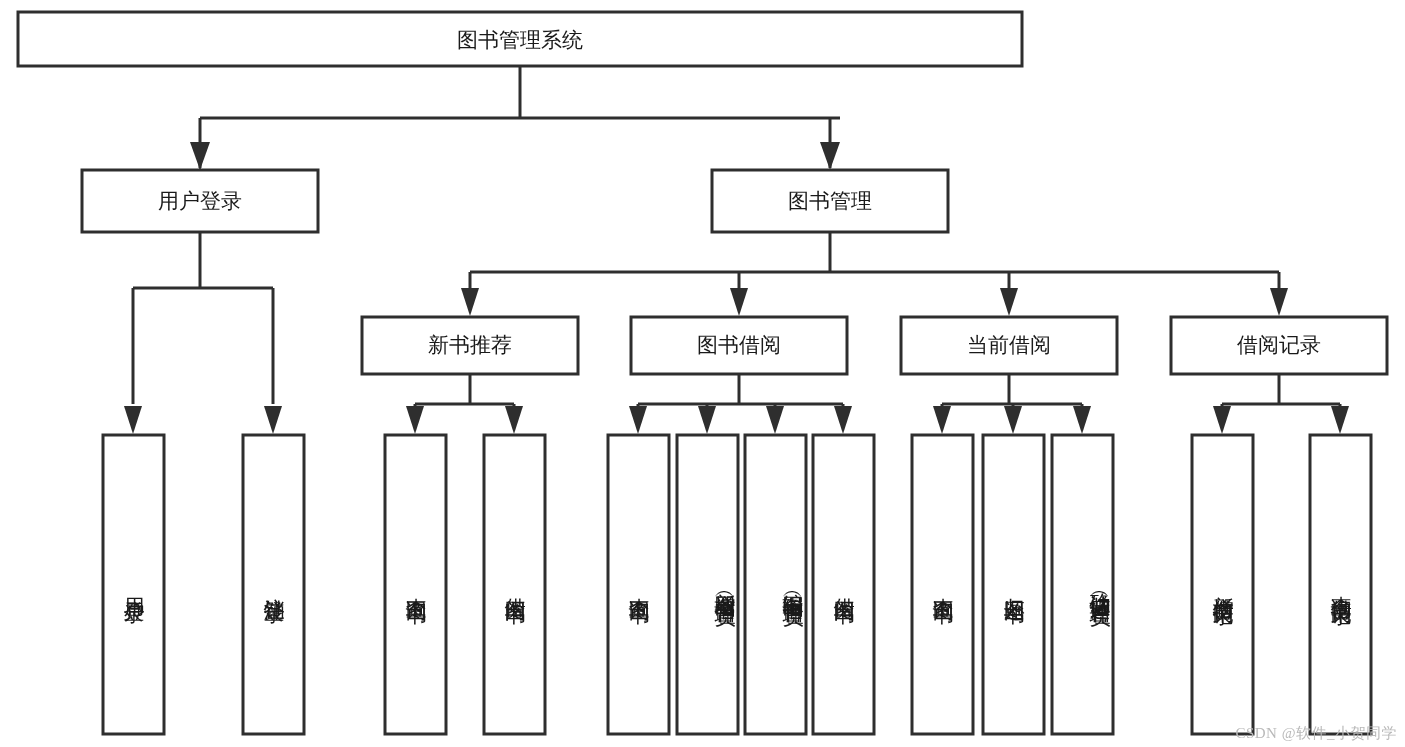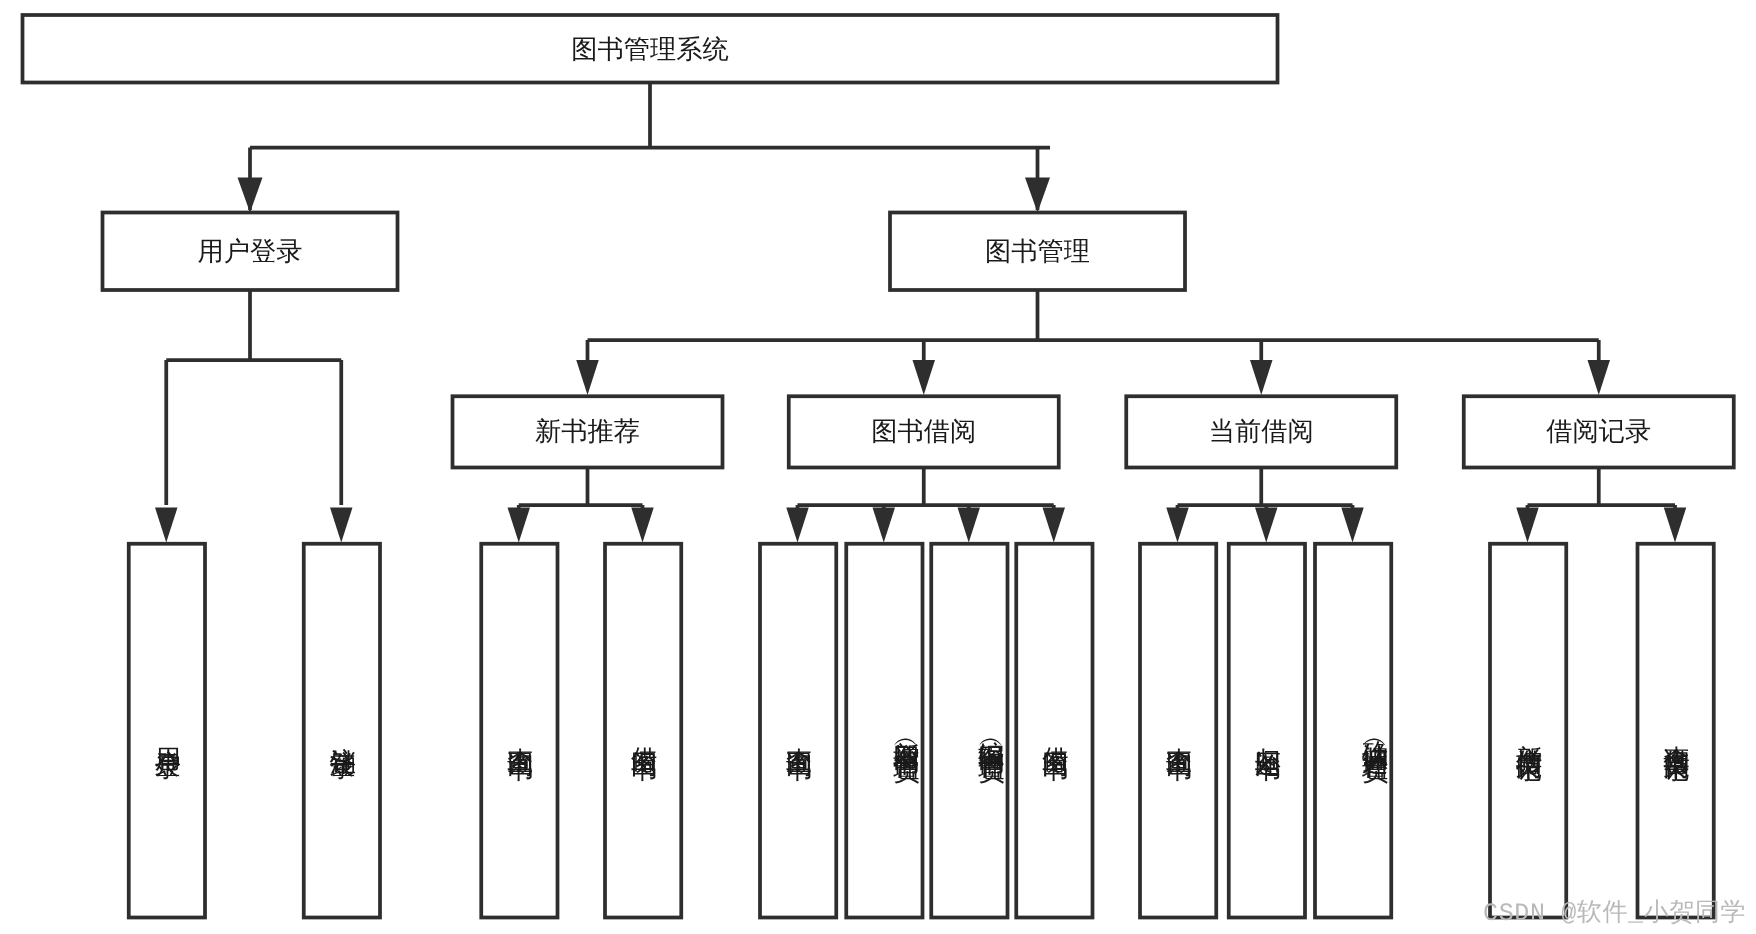--- a/index.html
+++ b/index.html
@@ -53,22 +53,22 @@
     display: flex;
     align-items: center;
     justify-content: center;
     pointer-events: none;
     white-space: nowrap;
   }
   .watermark {
     position: absolute;
     right: 8px;
     bottom: 4px;
-    font-family: Liberation Mono, monospace;
-    font-size: 20px;
+    font-family: Liberation Serif, serif;
+    font-size: 15px;
     color: #b9b9b9;
     letter-spacing: 0.5px;
     white-space: nowrap;
   }
 </style>
 </head>
 <body>
 
 <svg id="chart" viewBox="0 0 1405 747">
   <defs>

